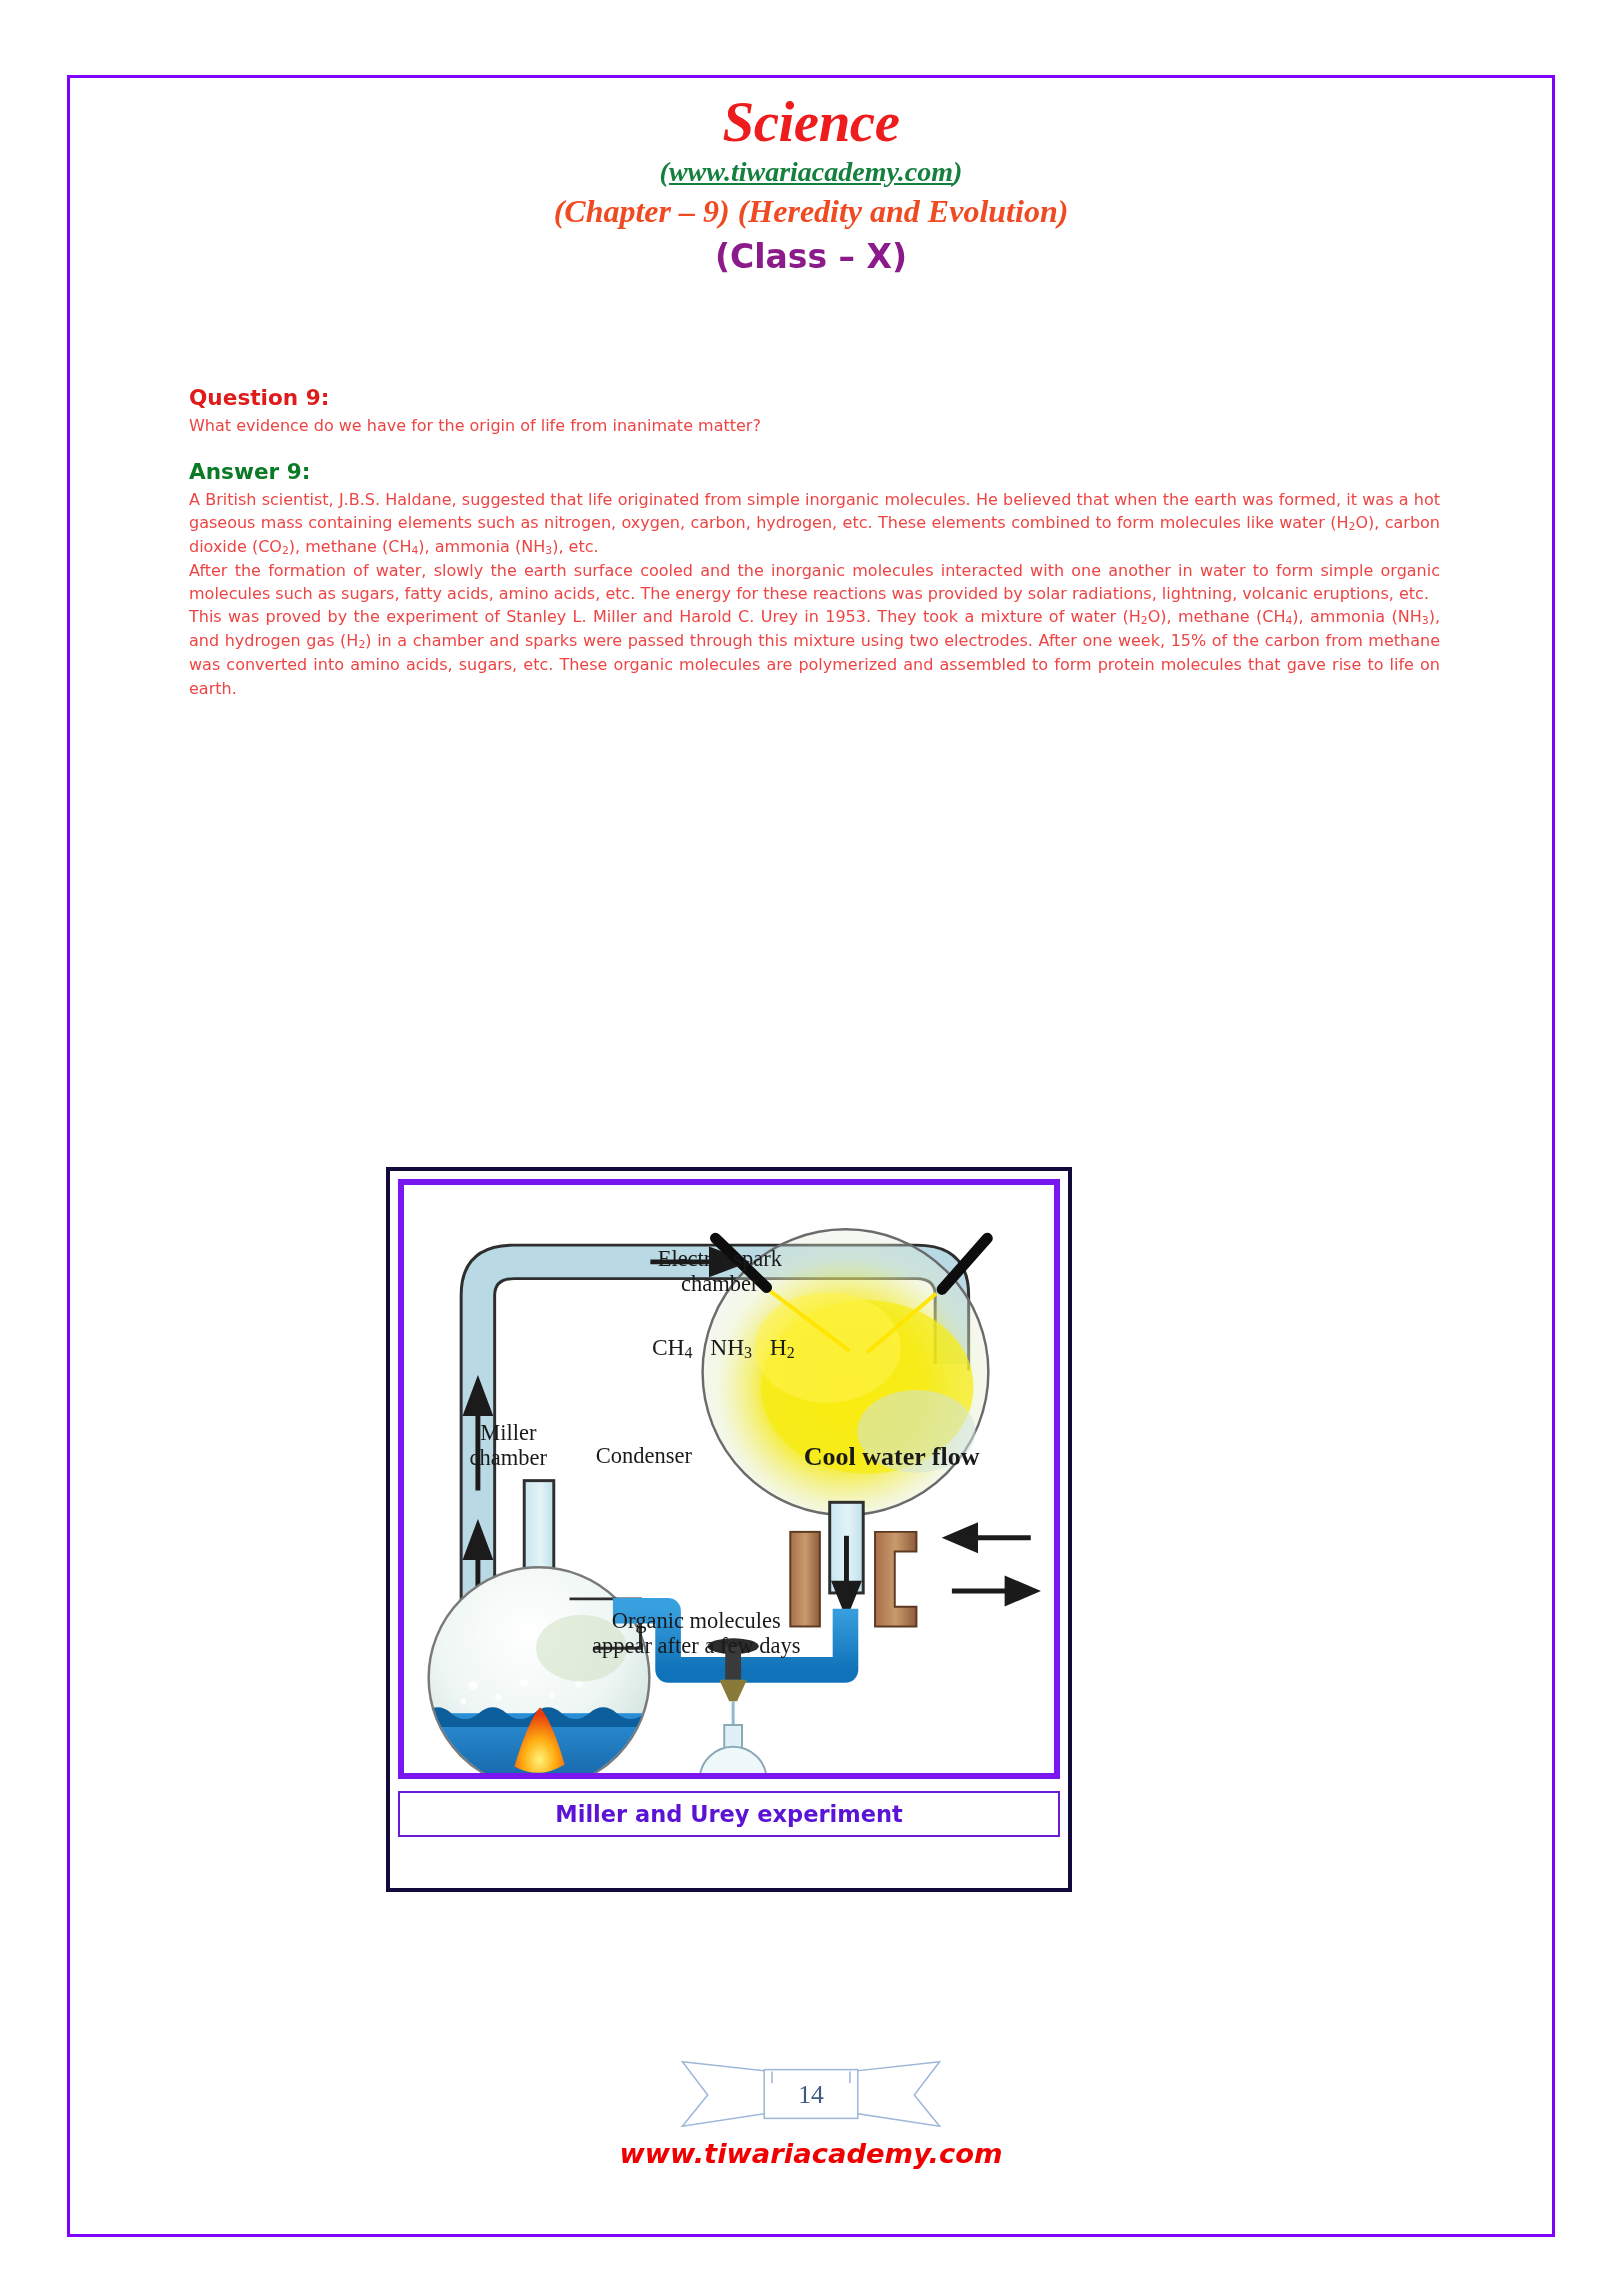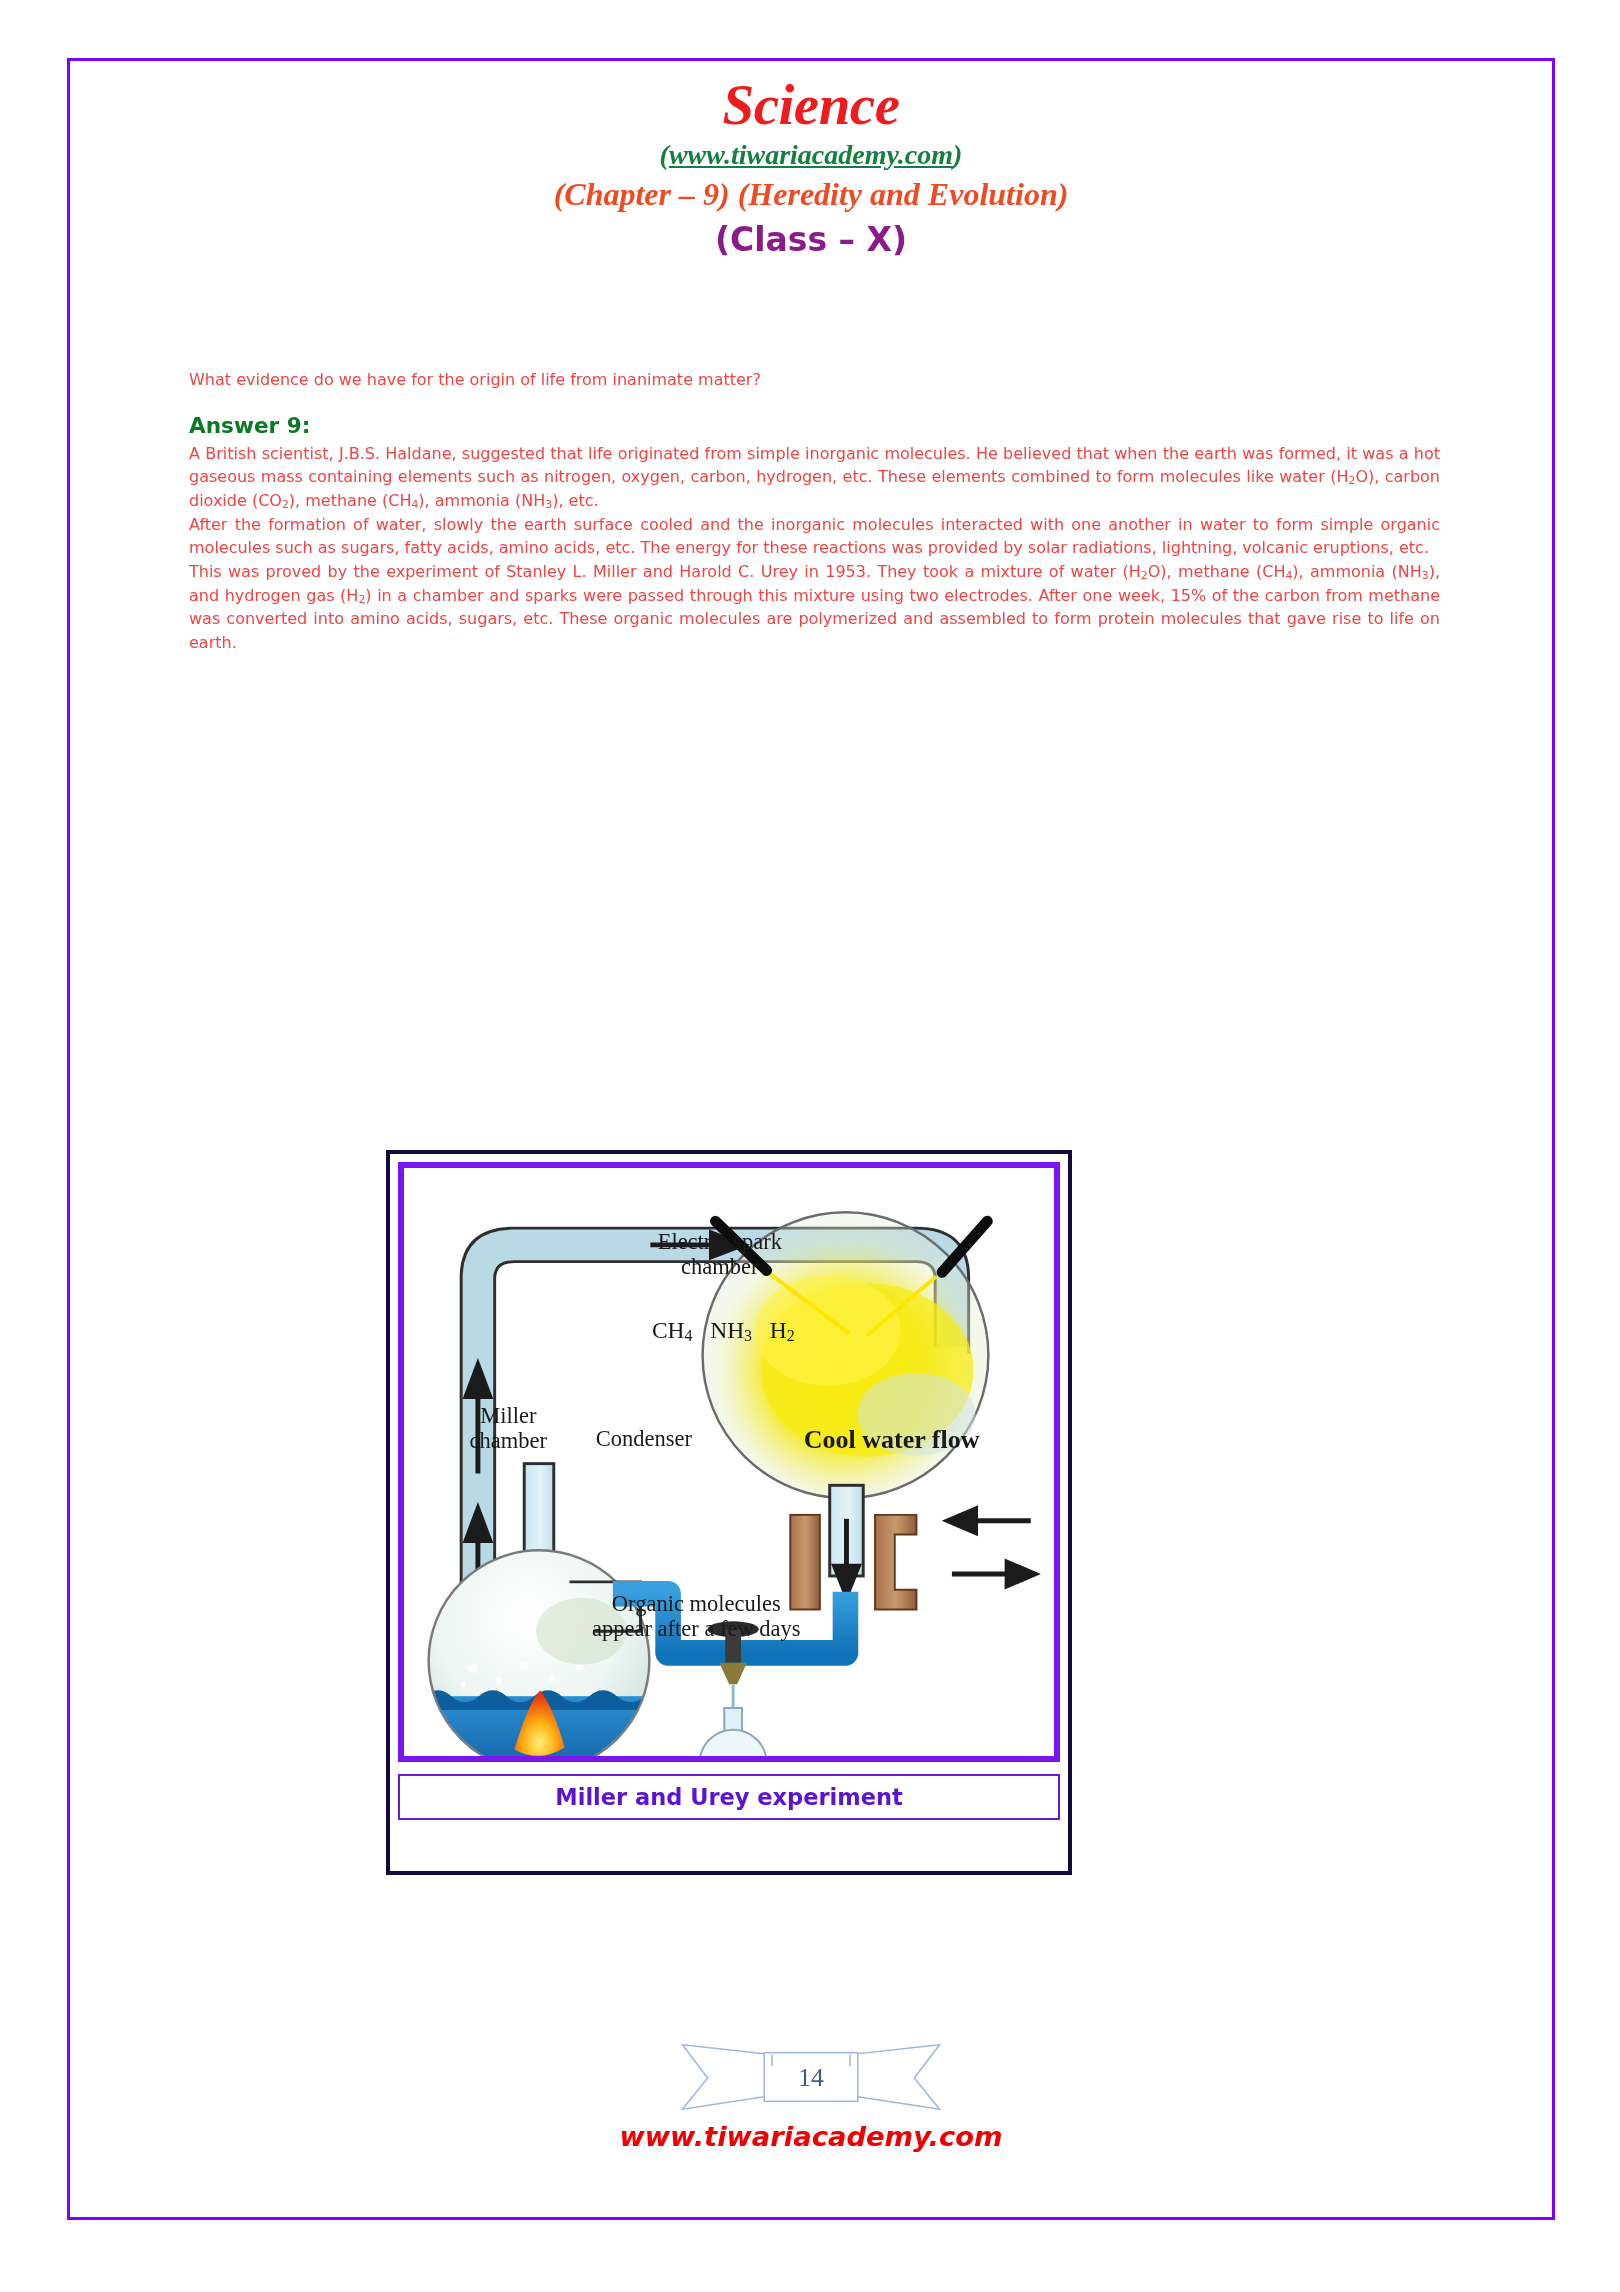--- a/index.html
+++ b/index.html
@@ -12,21 +12,21 @@
     height: 2293px;
     font-family: "DejaVu Sans", sans-serif;
     position: relative;
     overflow: hidden;
   }
 
   
   #page-frame {
     position: absolute;
     left: 67px;
-    top: 58px;
+    top: 75px;
     width: 1488px;
     height: 2162px;
     border: 3.9px solid #8000ff;
     box-sizing: border-box;
     background: #ffffff;
   }
 
   
   #header {
     text-align: center;
@@ -209,20 +209,21 @@
     <div class="hdr-science">Science</div>
     <div class="hdr-site">
       <span>(</span><span class="url">www.tiwariacademy.com</span><span>)</span>
     </div>
     <div class="hdr-chapter">(Chapter – 9) (Heredity and Evolution)</div>
     <div class="hdr-class">(Class – X)</div>
   </div>
 
   <div id="content">
 
+    <div class="q-label">Question 9:</div>
     <div class="body-text q-text">What evidence do we have for the origin of life from inanimate matter?</div>
 
     <div class="a-label">Answer 9:</div>
 
     <p class="body-text para">
       A British scientist, J.B.S. Haldane, suggested that life originated from simple inorganic
       molecules. He believed that when the earth was formed, it was a hot gaseous mass
       containing elements such as nitrogen, oxygen, carbon, hydrogen, etc. These elements
       combined to form molecules like water (H<sub>2</sub>O), carbon dioxide (CO<sub>2</sub>), methane (CH<sub>4</sub>),
       ammonia (NH<sub>3</sub>), etc.

